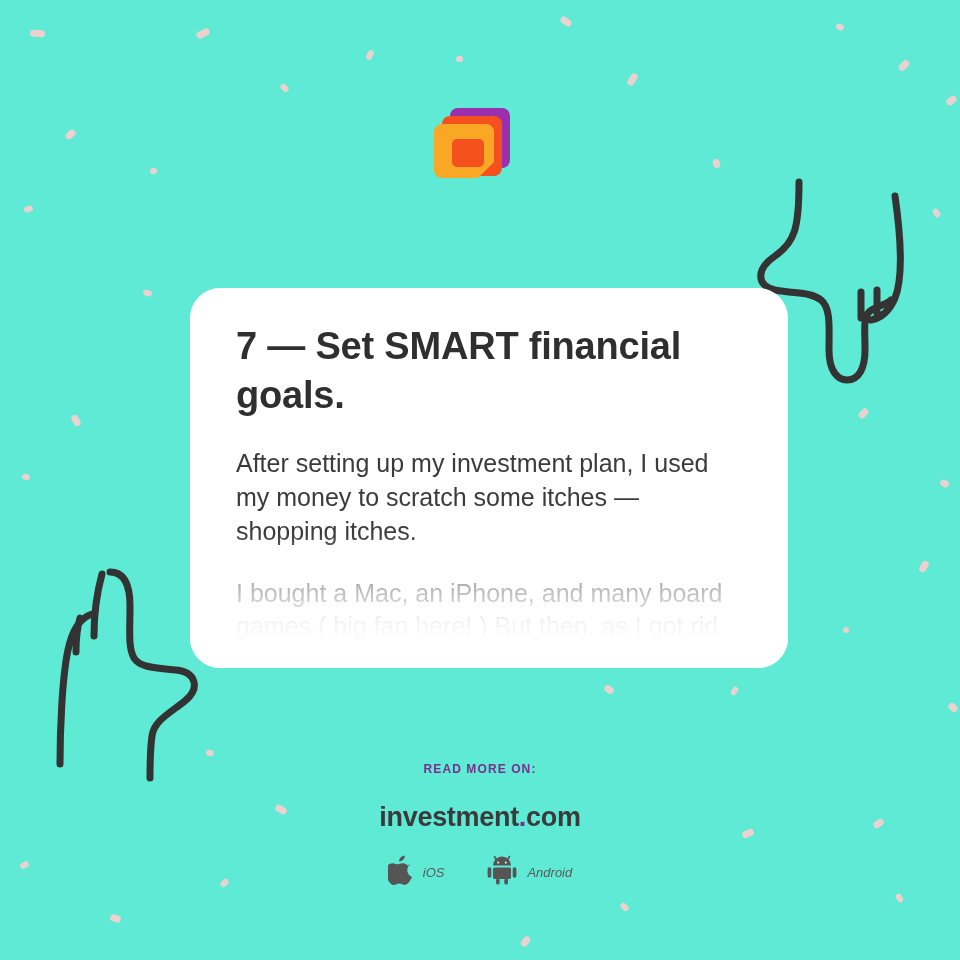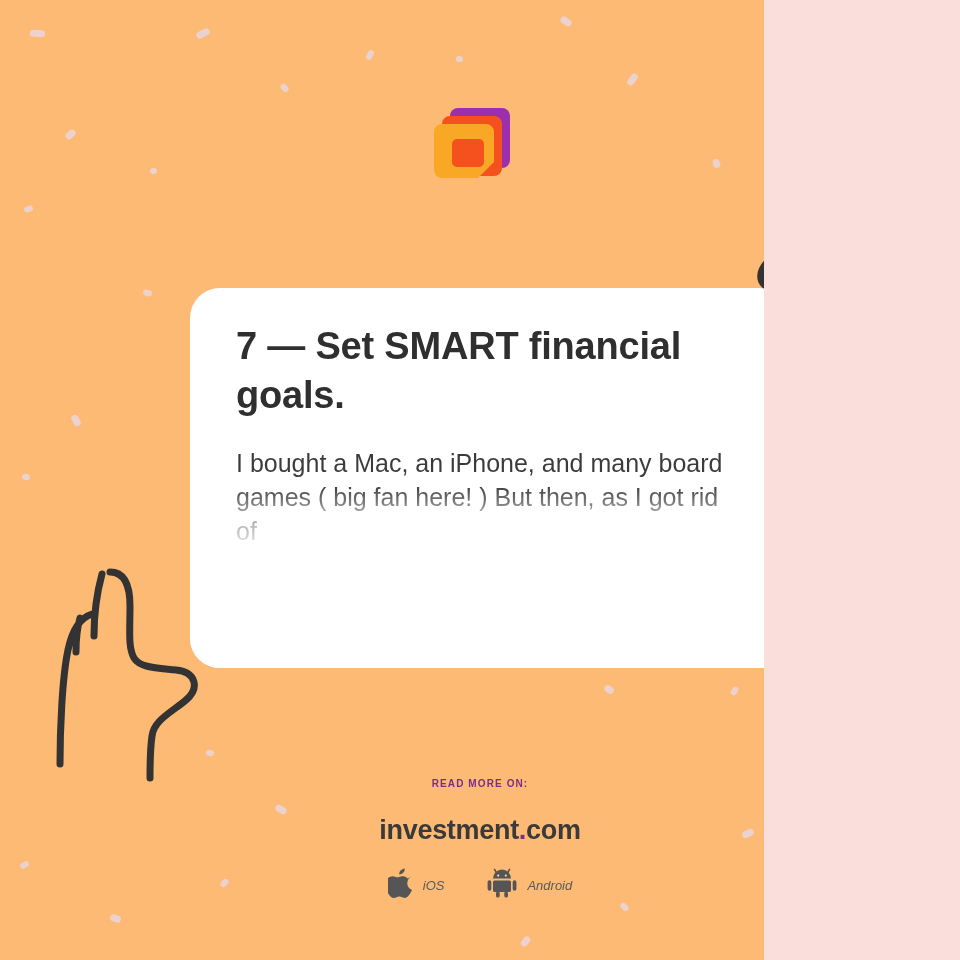--- a/index.html
+++ b/index.html
@@ -9,23 +9,23 @@
   body {
     width: 960px;
     height: 960px;
     overflow: hidden;
     font-family: "Liberation Sans", sans-serif;
     background: #f9dedc;
   }
 
   #stage {
     position: relative;
-    width: 764px;
+    width: 960px;
     height: 960px;
-    background: #fdba74;
+    background: #5eead4;
     overflow: hidden;
   }
 
   
   #confetti {
     position: absolute;
     left: 0; top: 0;
     width: 960px;
     height: 960px;
     pointer-events: none;
@@ -103,25 +103,25 @@
 
   
   #footer {
     position: absolute;
     left: 0;
     top: 762px;
     width: 960px;
     text-align: center;
   }
   #read-more-on {
-    font-size: 10px;
+    font-size: 12px;
     font-weight: bold;
     letter-spacing: 1.1px;
     color: #7b2d8e;
-    margin: 16px;
+    margin: 0;
   }
   #brand {
     margin: 26px 0 0 0;
     font-size: 27px;
     color: #3a3a3a;
     letter-spacing: -0.3px;
   }
   #brand-name { font-weight: bold; }
   #brand-dot  { color: #7b2d8e; font-weight: bold; }
   #brand-tld  { font-weight: bold; }
@@ -215,20 +215,21 @@
       <path d="M34 10 h44 a8 8 0 0 1 8 8 v44 a8 8 0 0 1 -8 8 h-44 a8 8 0 0 1 -8 -8 v-44 a8 8 0 0 1 8 -8 z" fill="#9B2FAE"></path>
       <path d="M26 18 h44 a8 8 0 0 1 8 8 v44 a8 8 0 0 1 -8 8 h-44 a8 8 0 0 1 -8 -8 v-44 a8 8 0 0 1 8 -8 z" fill="#F4511E"></path>
       <path d="M18 26 h44 a8 8 0 0 1 8 8 v30 l-16 16 h-36 a8 8 0 0 1 -8 -8 v-38 a8 8 0 0 1 8 -8 z
                M33 41 h22 a5 5 0 0 1 5 5 v18 a5 5 0 0 1 -5 5 h-22 a5 5 0 0 1 -5 -5 v-18 a5 5 0 0 1 5 -5 z" fill="#F9A825" fill-rule="evenodd"></path>
     </svg>
   </div>
 
   <div id="card">
     <div id="card-inner">
       <h1 id="card-title">7 — Set SMART financial goals.</h1>
+      <p class="card-para">After setting up my investment plan, I used my money to scratch some itches — shopping itches.</p>
       <p class="card-para" style="background: linear-gradient(rgb(59, 59, 59) 0%, rgb(59, 59, 59) 38%, rgb(154, 154, 154) 62%, rgb(207, 207, 207) 88%, rgb(232, 232, 232) 100%) text; color: transparent;">I bought a Mac, an iPhone, and many board games ( big fan here! ) But then, as I got rid of</p>
     </div>
     <div id="card-fade"></div>
   </div>
 
   <div id="footer">
     <p id="read-more-on">READ MORE ON:</p>
 
     <p id="brand">
       <span id="brand-name">investment</span><span id="brand-dot">.</span><span id="brand-tld">com</span>

